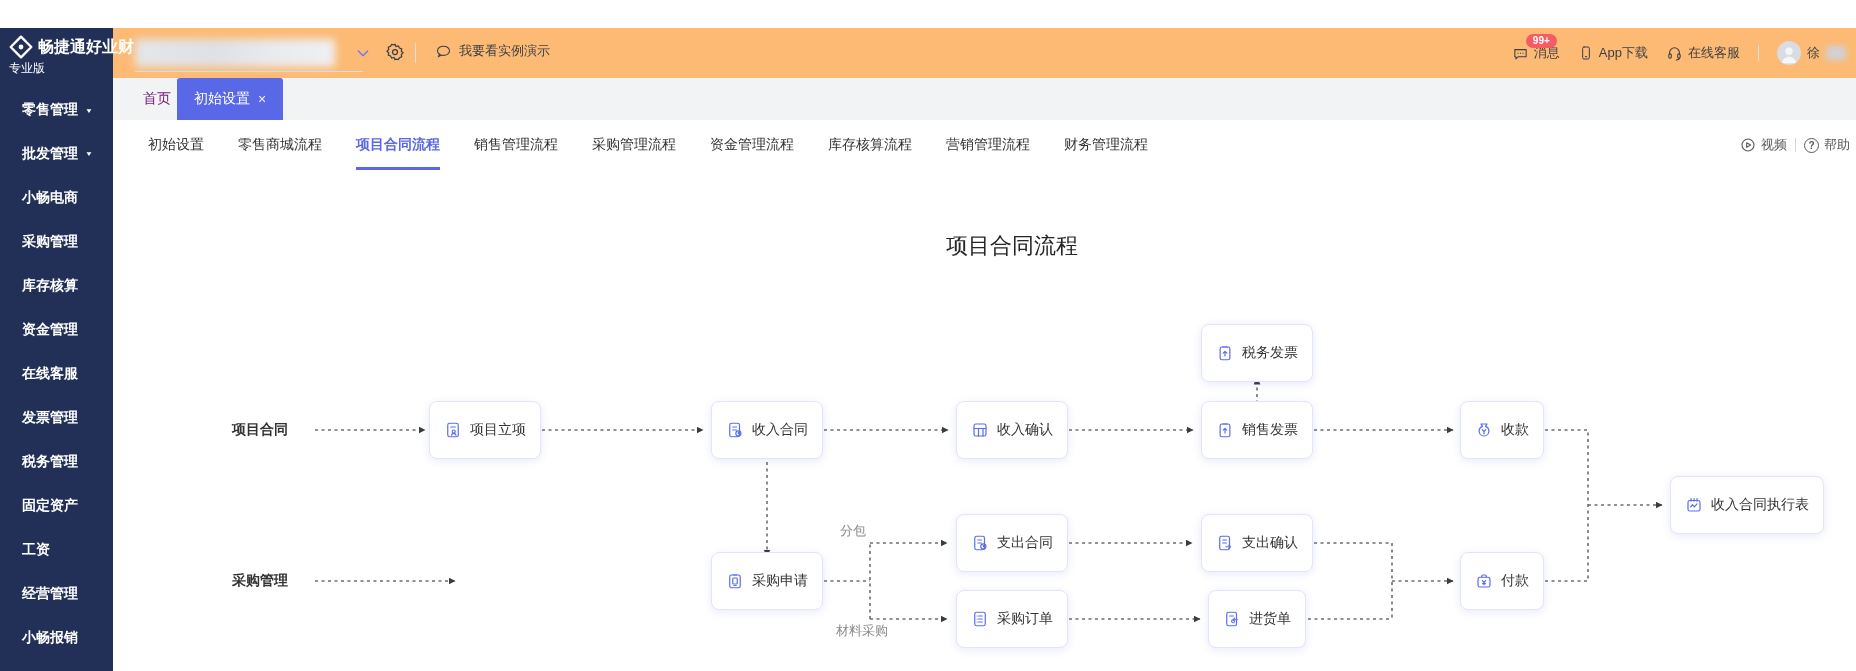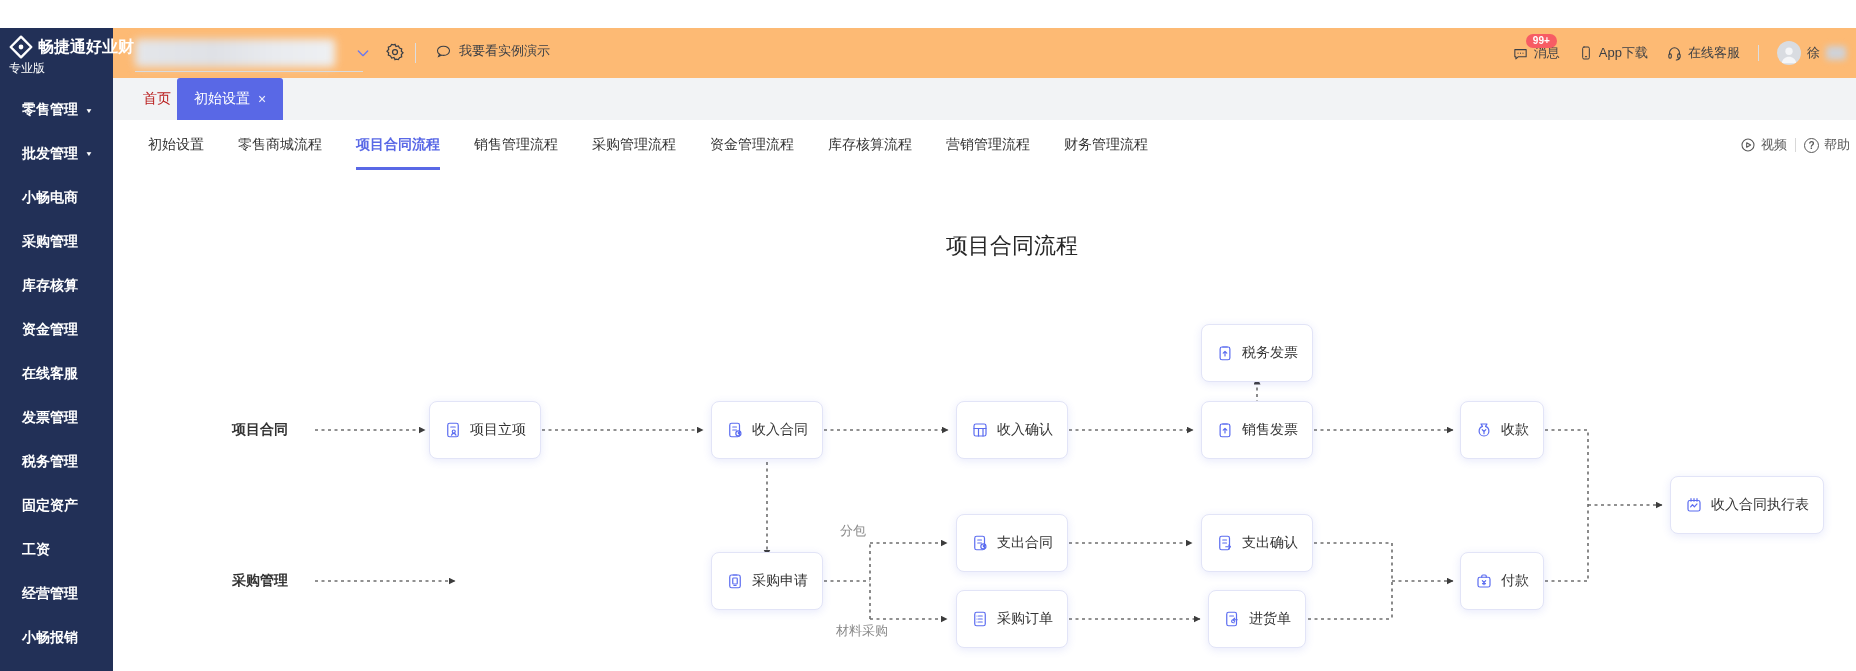--- a/index.html
+++ b/index.html
@@ -30,21 +30,21 @@
   .demo-group { position:absolute; left:322px; top:14px; display:flex; align-items:center; gap:7px; cursor:pointer; color:#3b3f45; font-size:13px; }
 
   .tb-right { position:absolute; right:10px; top:0; height:50px; display:flex; align-items:center; gap:18px; color:#3b3f45; font-size:13px; }
   .tb-item { display:flex; align-items:center; gap:5px; cursor:pointer; position:relative; }
   .badge { position:absolute; top:-10px; left:14px; background:#f75c64; color:#fff; font-size:10px; font-weight:bold; padding:2px 7px; border-radius:9px; line-height:1; }
   .tb-div2 { width:1px; height:16px; background:#dcdee1; }
   .avatar { width:24px; height:24px; border-radius:50%; background:#d9dce1; display:flex; align-items:flex-end; justify-content:center; overflow:hidden; cursor:pointer; }
   .user-wrap { display:flex; align-items:center; gap:6px; cursor:pointer; }
   .user-blur { width:20px; height:14px; background:#cfd2d8; filter:blur(3px); border-radius:2px; }
 
-  .tab-home { position:absolute; left:10px; top:0; height:42px; display:flex; align-items:center; padding:0 20px; font-size:14px; color:#b91c1c; cursor:pointer; }
+  .tab-home { position:absolute; left:10px; top:0; height:42px; display:flex; align-items:center; padding:0 20px; font-size:14px; color:#701a75; cursor:pointer; }
   .tab-active { position:absolute; left:64px; top:0; height:42px; width:106px; background:#5968e6; color:#fff; display:flex; align-items:center; justify-content:center; gap:8px; font-size:14px; border-radius:3px 3px 0 0; cursor:pointer; }
   .tab-active .x { font-size:14px; line-height:1; opacity:.9; cursor:pointer; }
 
   
   .content { position:absolute; left:113px; top:120px; width:1743px; height:551px; background:#fff; z-index:3; }
   .flowtabs { position:absolute; left:0; top:0; width:1743px; height:50px; display:flex; align-items:center; gap:34px; padding-left:35px; }
   .ftab { font-size:14px; color:#333; cursor:pointer; height:50px; display:flex; align-items:center; border-bottom:3px solid transparent; padding-top:3px; }
   .ftab.active { color:#5968e6; border-bottom-color:#5968e6; font-weight:bold; }
   .video-help { position:absolute; right:6px; top:0; height:50px; display:flex; align-items:center; gap:8px; color:#595959; font-size:13px;justify-content:space-between; }
   .vh-item { display:flex; align-items:center; gap:5px; cursor:pointer; }

